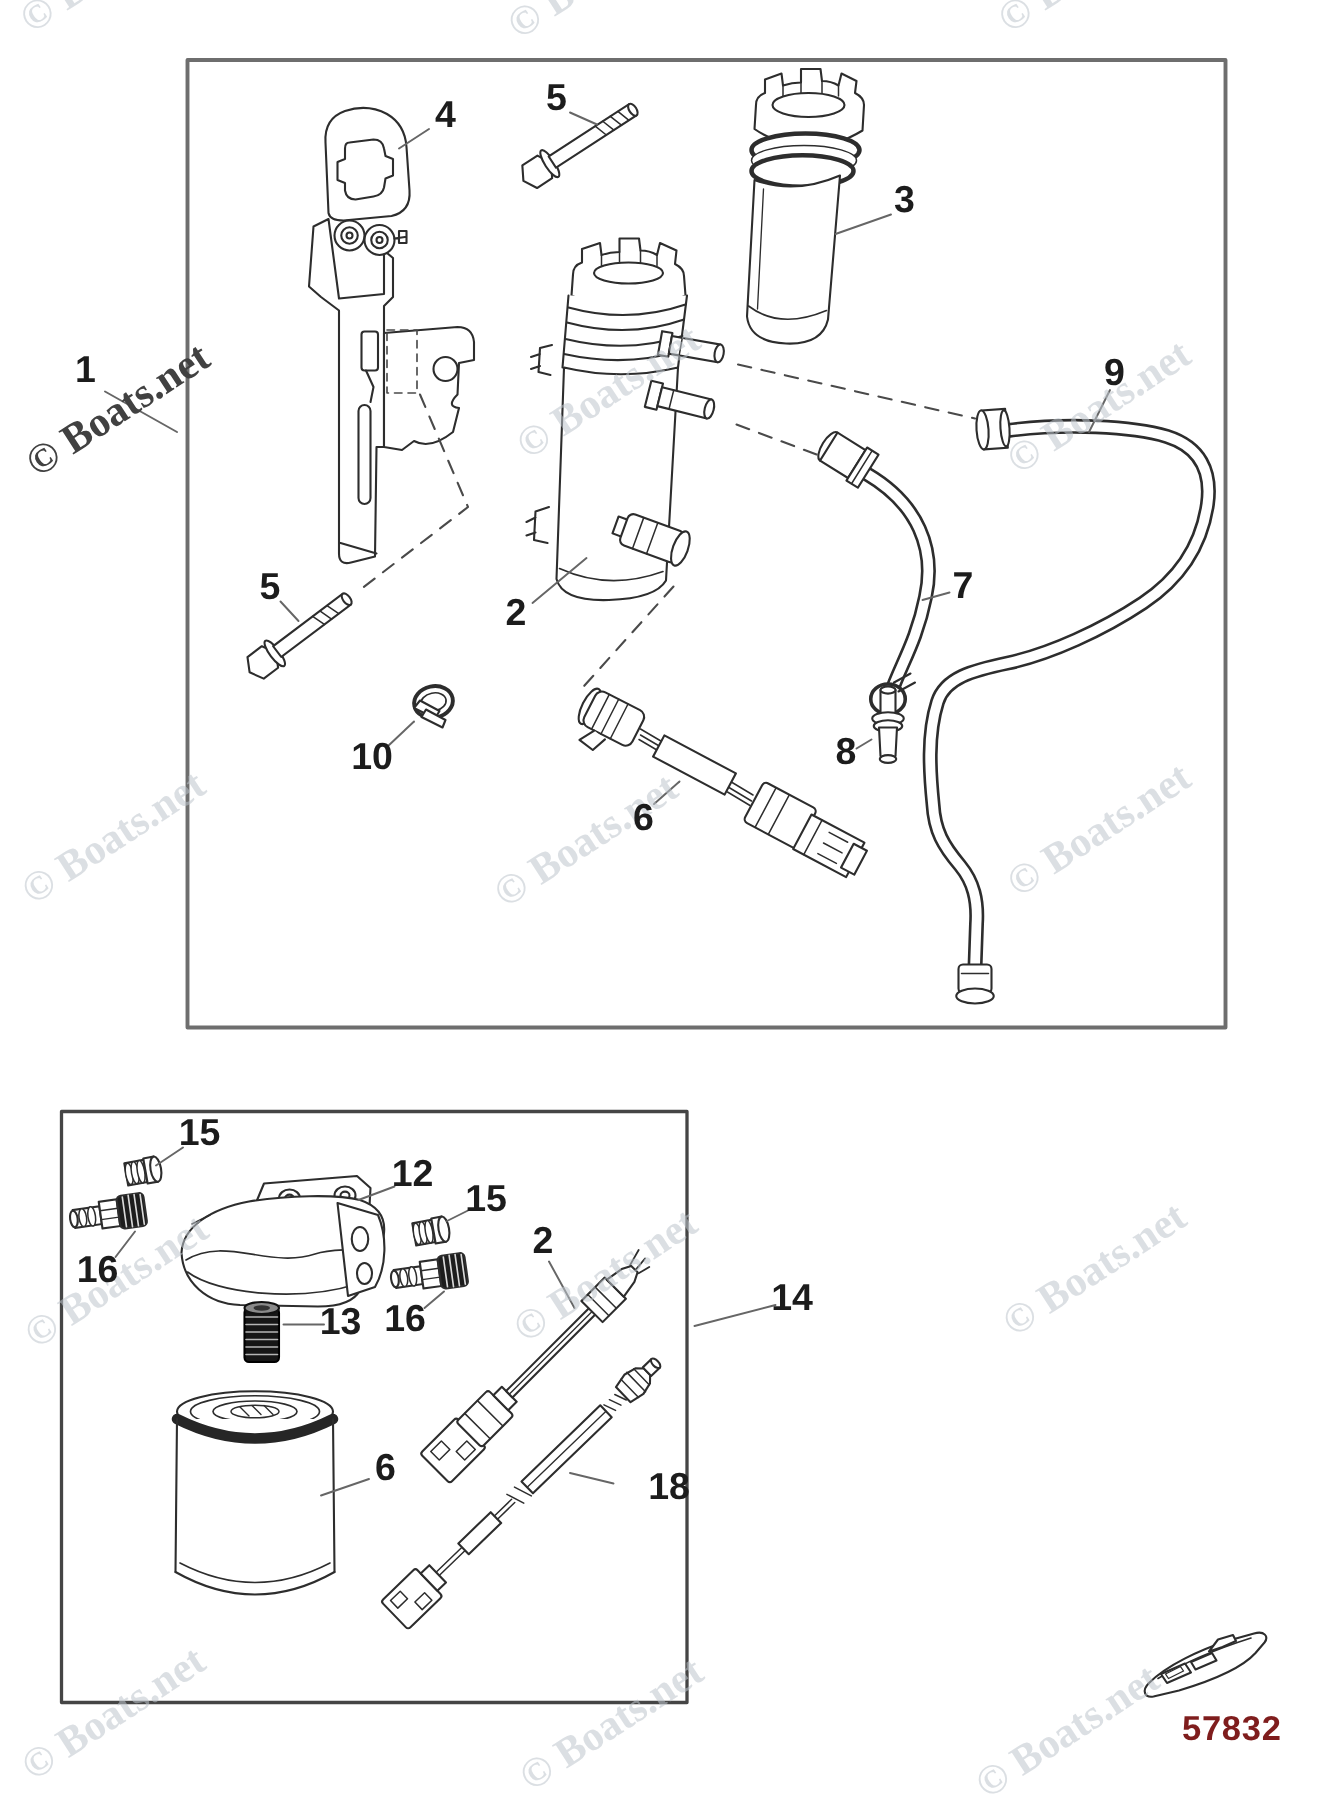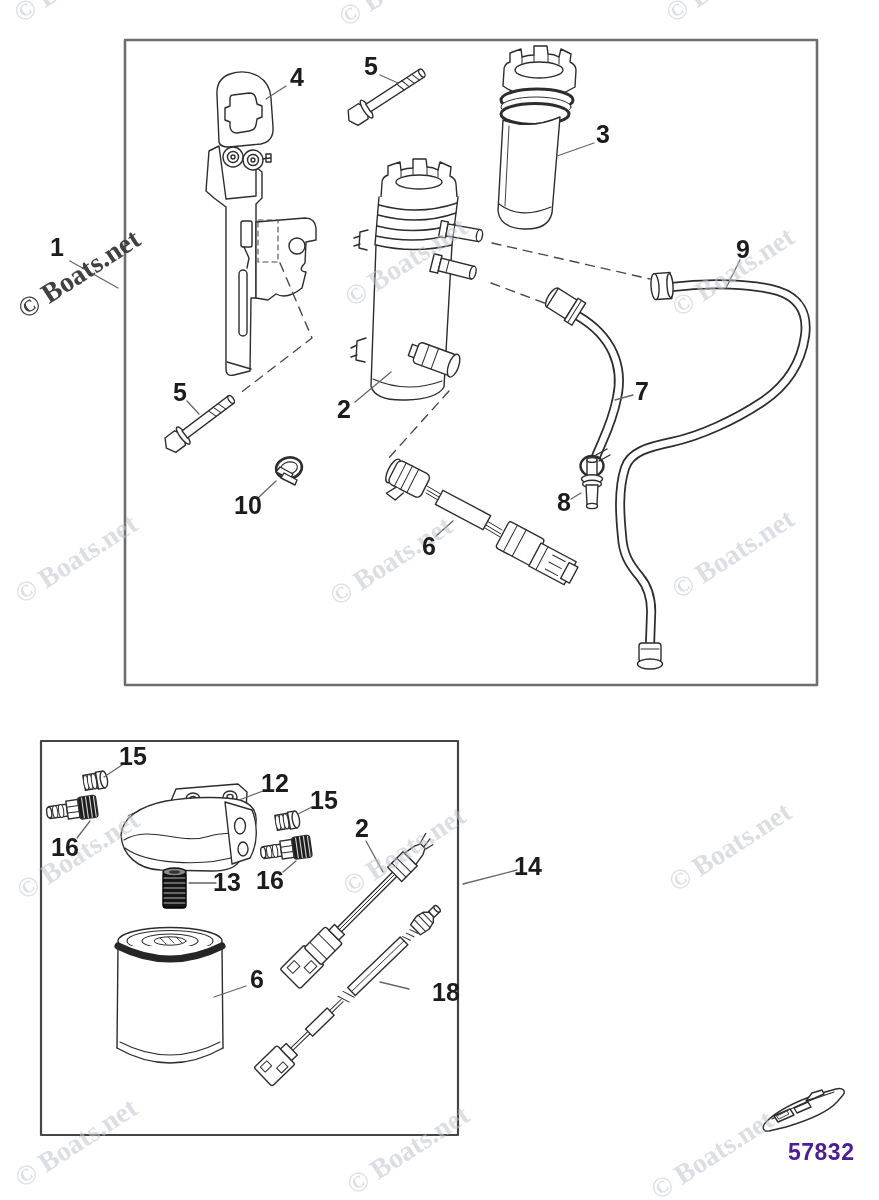--- a/index.html
+++ b/index.html
@@ -7,21 +7,21 @@
          font-family:"Liberation Sans",sans-serif;}
   .stage svg{position:absolute;left:0;top:0;}
   .wm{position:absolute;font-family:"Liberation Serif",serif;font-weight:700;font-size:28px;
       color:rgba(189,197,204,0.55);transform:translate(-50%,-50%) rotate(-33deg);
       white-space:nowrap;pointer-events:none;}
   .wm.dark{color:#414141;}
   .callout{position:absolute;font-family:"Liberation Sans",sans-serif;font-weight:700;
            font-size:25px;color:#1c1c1c;transform:translate(-50%,-50%);line-height:1;}
   .part-code{position:absolute;left:788px;top:1139px;width:60px;text-align:center;
              font-family:"Liberation Sans",sans-serif;font-weight:700;font-size:23px;
-             color:#4c1d95;letter-spacing:0.5px;}
+             color:#7f1d1d;letter-spacing:0.5px;}
 </style>
 </head>
 <body>
 
 <div class="stage">
 
 <svg width="879" height="1200" viewBox="0 0 879 1200" fill="none" stroke="#2d2d2d" stroke-width="1.4" stroke-linecap="round" stroke-linejoin="round">
 
   <rect x="125" y="40" width="692" height="645" stroke="#6e6e6e" stroke-width="2.6"></rect>
   <rect x="41" y="741" width="417" height="394" stroke="#454545" stroke-width="2.2"></rect>

